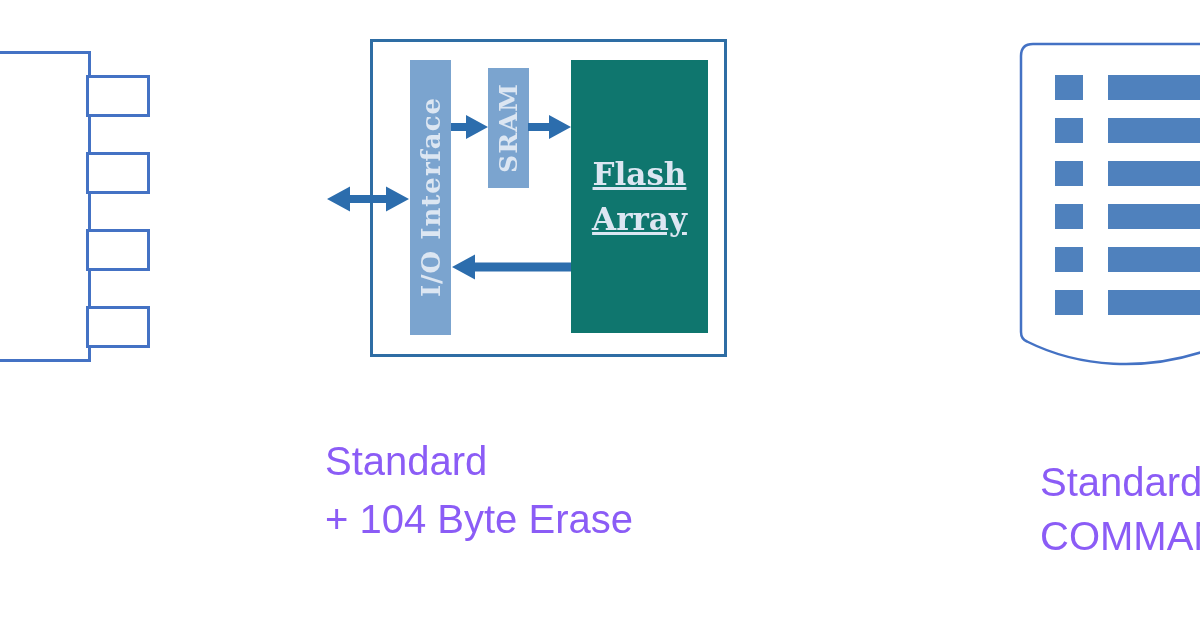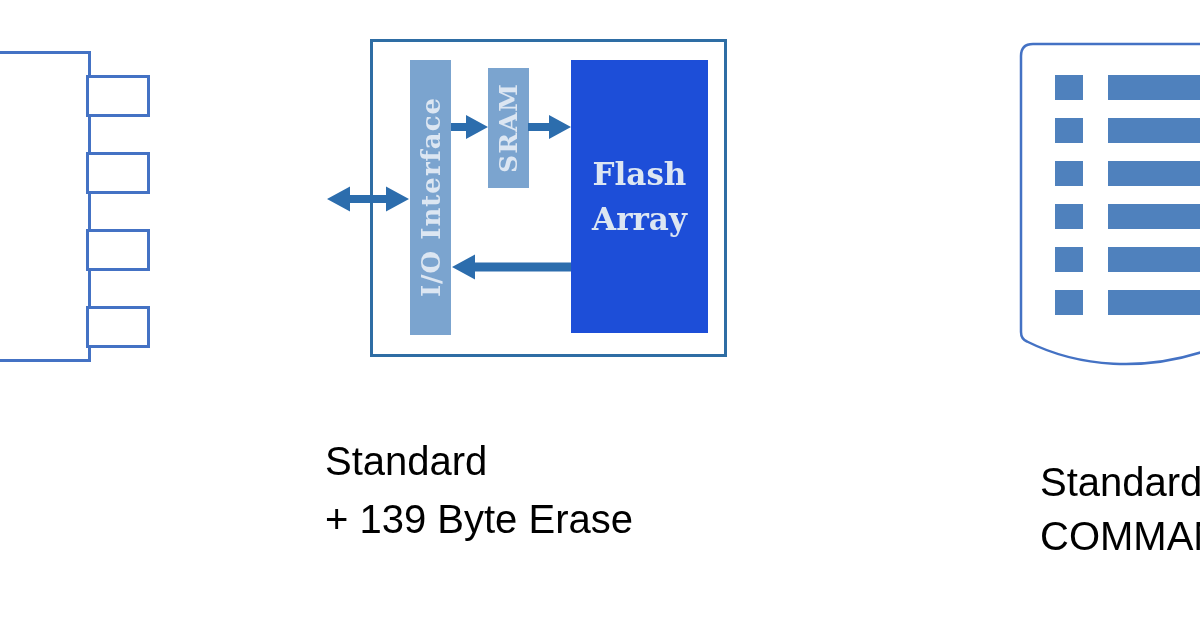--- a/index.html
+++ b/index.html
@@ -44,38 +44,38 @@
     background: #ffffff;
   }
   .block {
     position: absolute;
     display: flex; align-items: center; justify-content: center;
     font-family: "DejaVu Serif", serif;
     font-weight: bold;
     color: #dce6f2;
   }
   .block-light { background: #7ba4cf; }
-  .block-medium { background: #1d4ed8; }
+  .block-medium { background: #0f766e; text-decoration: underline; }
   .io-block   { left: 37px;  top: 18px; width: 41px;  height: 275px; font-size: 26px; }
   .sram-block { left: 115px; top: 26px; width: 41px;  height: 120px; font-size: 25px; }
   .flash-block{ left: 198px; top: 18px; width: 137px; height: 273px; font-size: 31px;
                 line-height: 45px; white-space: pre-line; text-align: center; }
   .vlabel {
     writing-mode: vertical-rl;
     transform: rotate(180deg);
     letter-spacing: 1px;
   }
 
   
   .arrow-layer { left: 0; top: 0; width: 1200px; height: 630px; pointer-events: none; }
   .doc-layer   { left: 1000px; top: 30px; width: 200px; height: 350px; }
 
   
   .caption {
-    color: #000000;
+    color: #8b5cf6;
     font-size: 40px;
   }
   .arch-caption { left: 325px; top: 432px; line-height: 58px; width: 420px; }
   .cmd-caption  { left: 1040px; top: 455px; line-height: 54px; width: 300px; white-space: nowrap; }
 </style>
 </head>
 <body>
 
 <div class="abs chip-body">
   <div class="pin-numbers" style="position:absolute;">
@@ -127,19 +127,19 @@
     <rect x="1108" y="204" width="100" height="25"></rect>
     <rect x="1055" y="247" width="28" height="25"></rect>
     <rect x="1108" y="247" width="100" height="25"></rect>
     <rect x="1055" y="290" width="28" height="25"></rect>
     <rect x="1108" y="290" width="100" height="25"></rect>
   </g>
 </svg>
 
 <div class="abs caption arch-caption">
   <div>Standard</div>
-  <div>+ 139 Byte Erase</div>
+  <div>+ 104 Byte Erase</div>
 </div>
 
 <div class="abs caption cmd-caption">
   <div>Standard</div>
   <div>COMMAND</div>
 </div>
 
 </body></html>

